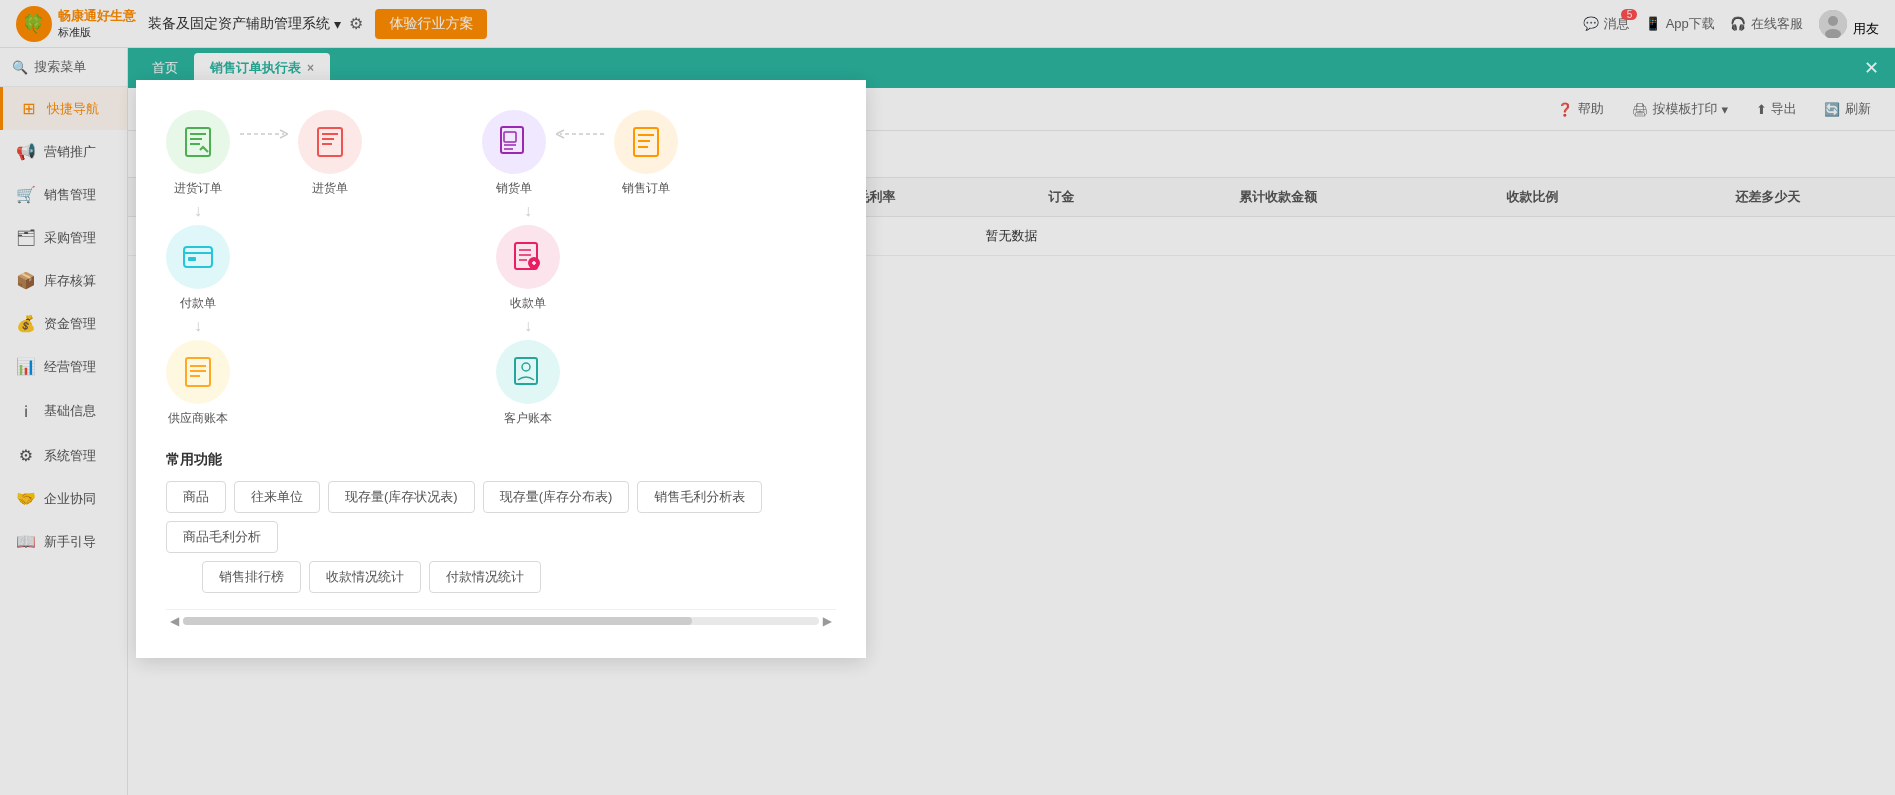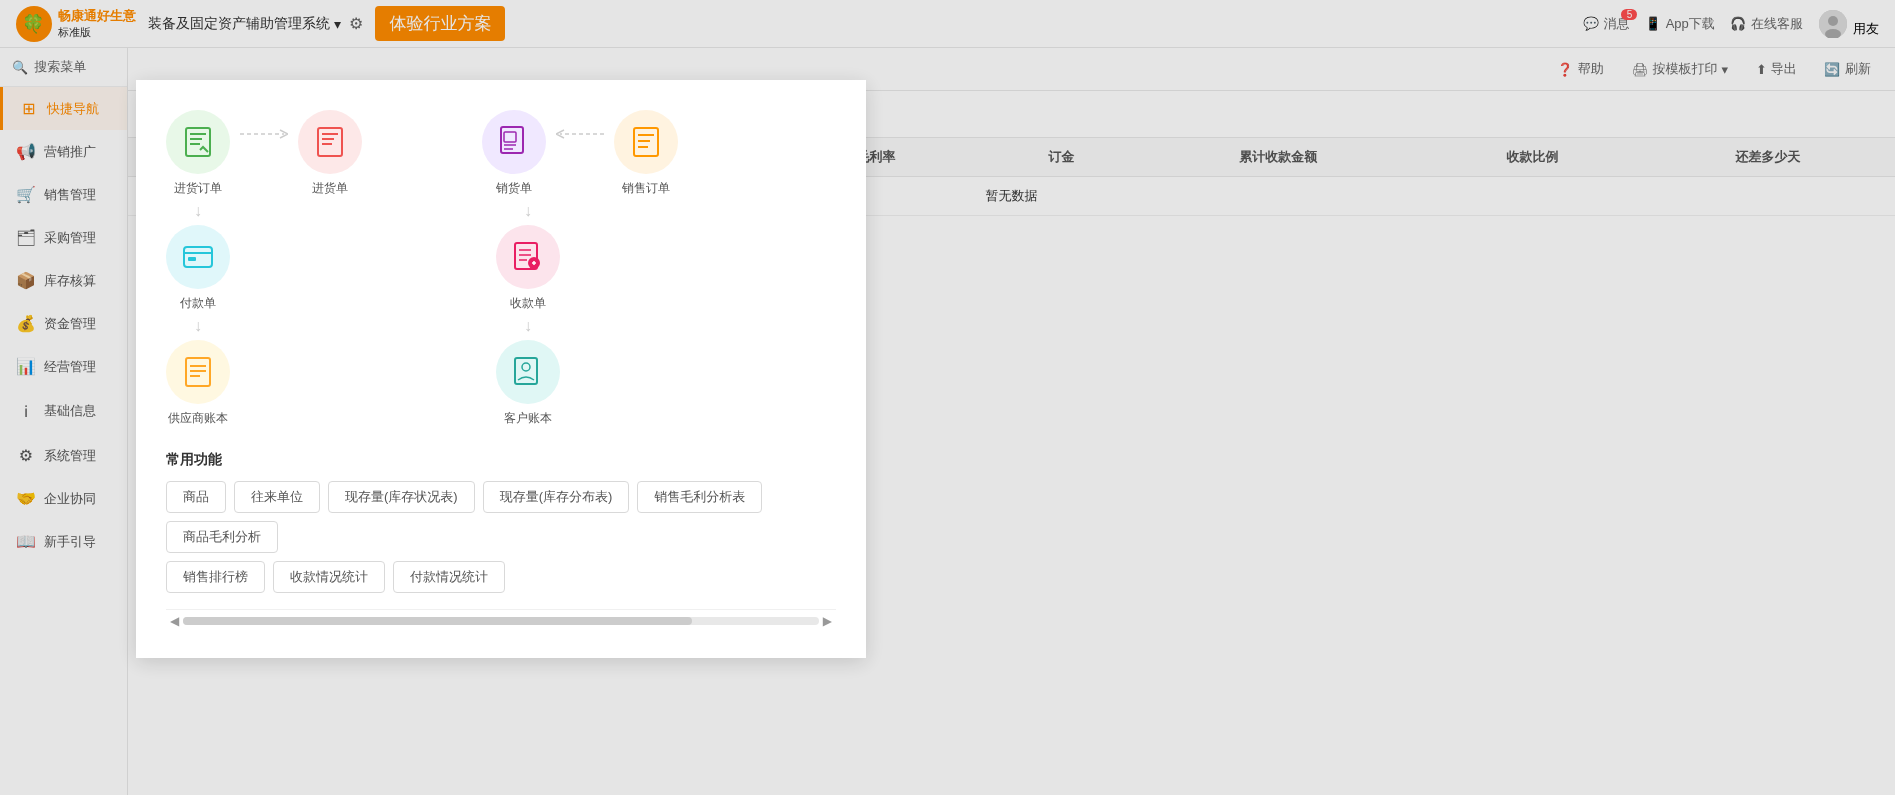--- a/index.html
+++ b/index.html
@@ -14,21 +14,21 @@
 
     
     .logo-area { display: flex; align-items: center; width: 128px; flex-shrink: 0; }
     .logo-icon { width: 36px; height: 36px; background: #ff8c00; border-radius: 50%; display: flex; align-items: center; justify-content: center; color: white; font-size: 18px; margin-right: 6px; }
     .logo-text { font-size: 11px; color: #333; line-height: 1.3; }
     .logo-text .main { font-weight: bold; font-size: 13px; color: #ff8c00; }
     .system-title { display: flex; align-items: center; margin-left: 4px; }
     .system-title span { font-size: 14px; color: #333; }
     .title-dropdown { color: #999; margin-left: 4px; cursor: pointer; }
     .settings-btn { margin-left: 8px; color: #666; cursor: pointer; font-size: 16px; }
-    .experience-btn { margin-left: 12px; background: #ff8c00; color: white; border: none; padding: 6px 14px; border-radius: 4px; cursor: pointer; font-size: 17px; }
+    .experience-btn { margin-left: 12px; background: #ff8c00; color: white; border: none; padding: 6px 14px; border-radius: 4px; cursor: pointer; font-size: 14px; }
     .top-right { margin-left: auto; display: flex; align-items: center; gap: 16px; }
     .top-right-item { display: flex; align-items: center; gap: 4px; color: #666; cursor: pointer; font-size: 13px; position: relative; }
     .badge { position: absolute; top: -6px; right: -8px; background: #ff4d4f; color: white; border-radius: 8px; font-size: 10px; padding: 0 4px; min-width: 16px; text-align: center; }
     .user-avatar { width: 28px; height: 28px; background: #ccc; border-radius: 50%; display: flex; align-items: center; justify-content: center; color: white; font-size: 12px; }
 
     
     .tab-bar { height: 40px; background: #2bb5a0; display: flex; align-items: center; padding: 0 8px; }
     .tab { padding: 6px 16px; color: rgba(255,255,255,0.85); cursor: pointer; border-radius: 4px 4px 0 0; font-size: 13px; display: flex; align-items: center; gap: 6px; }
     .tab.home { background: transparent; color: white; }
     .tab.active { background: #fff; color: #2bb5a0; font-weight: bold; }
@@ -188,20 +188,32 @@
         <span>企业协同</span>
       </div>
       <div class="sidebar-item">
         <span class="sidebar-icon">📖</span>
         <span>新手引导</span>
       </div>
     </div>
 
     <div class="content-area">
 
+      <div class="tab-bar">
+        <div class="tab home">
+          <span>首页</span>
+        </div>
+        <div class="tab active">
+          <span>销售订单执行表</span>
+          <span class="tab-close">×</span>
+        </div>
+        <div class="tab-bar-right">
+          <span class="close-btn-tab">✕</span>
+        </div>
+      </div>
 
       <div class="content-toolbar">
         <div style="margin-left:auto; display:flex; gap:12px;">
           <div class="toolbar-btn">
             <span>❓</span>
             <span>帮助</span>
           </div>
           <div class="toolbar-btn">
             <span>🖨</span>
             <span>按模板打印</span>
@@ -392,21 +404,21 @@
     <div class="common-functions">
       <div class="common-title">常用功能</div>
       <div class="function-buttons">
         <button class="function-btn">商品</button>
         <button class="function-btn">往来单位</button>
         <button class="function-btn">现存量(库存状况表)</button>
         <button class="function-btn">现存量(库存分布表)</button>
         <button class="function-btn">销售毛利分析表</button>
         <button class="function-btn">商品毛利分析</button>
       </div>
-      <div class="function-buttons" style="margin-top:8px;">
+      <div class="function-buttons" style="margin-top:8px;margin-left:36px;">
         <button class="function-btn">销售排行榜</button>
         <button class="function-btn">收款情况统计</button>
         <button class="function-btn">付款情况统计</button>
       </div>
     </div>
 
     <div class="modal-scroll">
       <span class="scroll-arrow">◀</span>
       <div class="scroll-track">
         <div class="scroll-thumb"></div>

